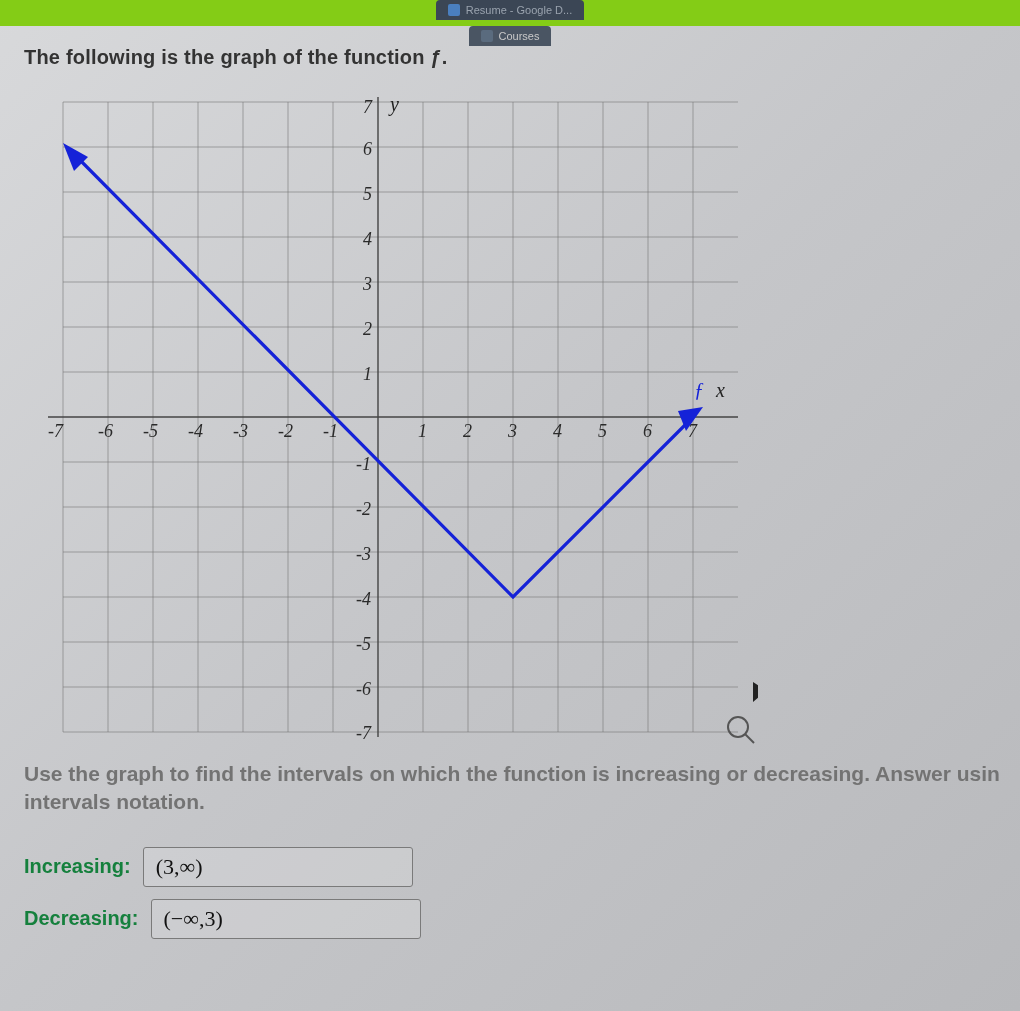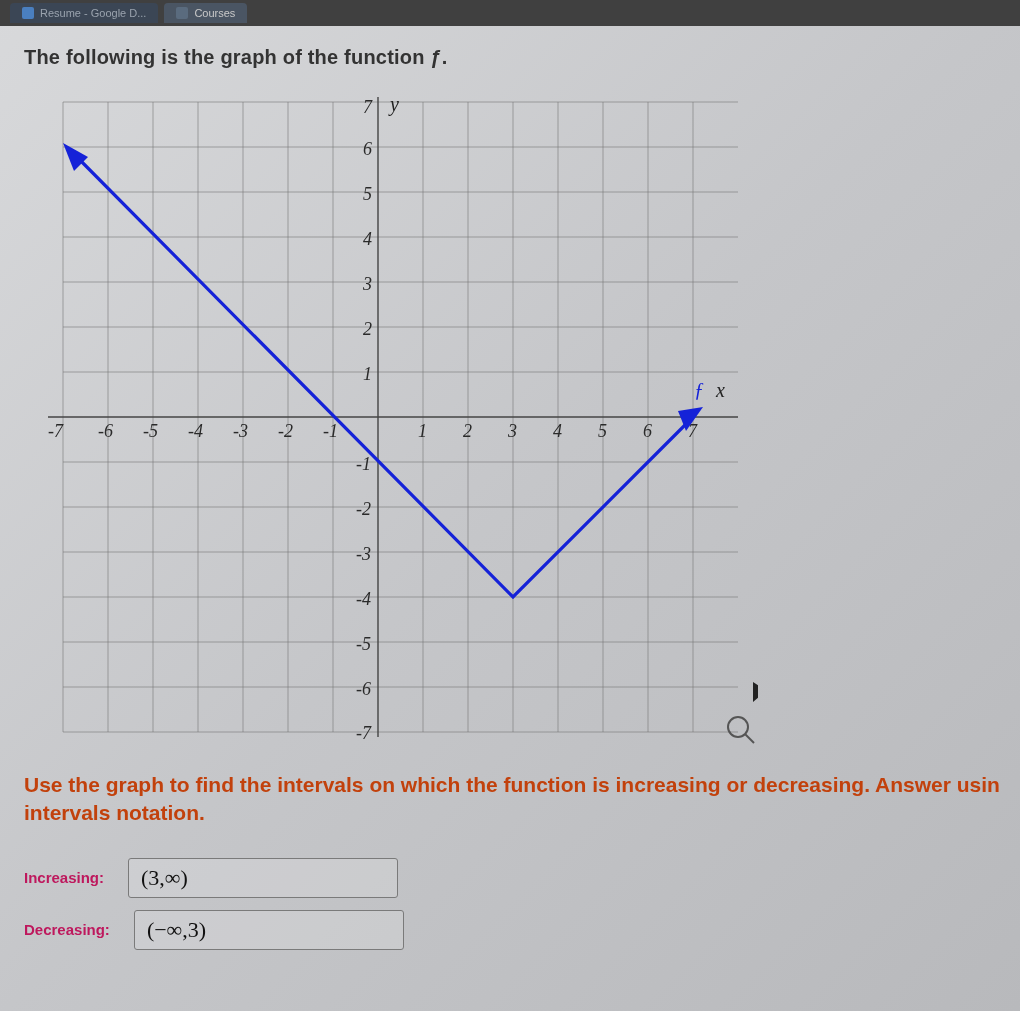--- a/index.html
+++ b/index.html
@@ -7,25 +7,25 @@
     font-family: Arial, Helvetica, sans-serif;
     background: linear-gradient(135deg, #d8d9db 0%, #c5c6c9 50%, #b8b9bc 100%);
     width: 1020px;
     height: 1011px;
     position: relative;
     overflow: hidden;
     color: #222;
   }
   .tab-bar {
     height: 26px;
-    background: #404040;
-    display: flex;
-    align-items: center;
-    padding-left: 10px;
+    background: #84cc16;
+    display: flex;
+    align-items: center;
     gap: 6px;
+    flex-direction: column;
   }
   .tab {
     background: #3b4655;
     color: #9aa3ae;
     font-size: 11px;
     padding: 4px 12px;
     border-radius: 4px 4px 0 0;
     display: flex;
     align-items: center;
     gap: 6px;
@@ -67,35 +67,35 @@
     font-size: 20px;
     fill: #222;
   }
   .func-line { stroke: #1522d8; stroke-width: 3.2; fill: none; }
   .arrowhead { fill: #1522d8; }
   .magnifier { stroke: #555; stroke-width: 2; fill: none; }
   .cursor { fill: #222; }
   .instruction {
     font-size: 21px;
     font-weight: 700;
-    color: #c2410c;
-    margin: 24px 0 4px 0;
+    color: #737373;
+    margin: 13px 0 4px 0;
     line-height: 1.35;
   }
   .answers { margin-top: 30px; }
   .answer-row {
     display: flex;
     align-items: center;
     margin-bottom: 12px;
   }
   .answer-label {
-    font-size: 15px;
+    font-size: 20px;
     font-weight: 700;
-    color: #be185d;
-    margin-right: 24px;
+    color: #15803d;
+    margin-right: 12px;
   }
   .answer-box {
     border: 1px solid #7a7a7a;
     border-radius: 3px;
     background: rgba(255,255,255,0.15);
     padding: 6px 12px;
     min-width: 270px;
     height: 40px;
     font-size: 22px;
     font-family: "Cambria Math", Georgia, serif;

